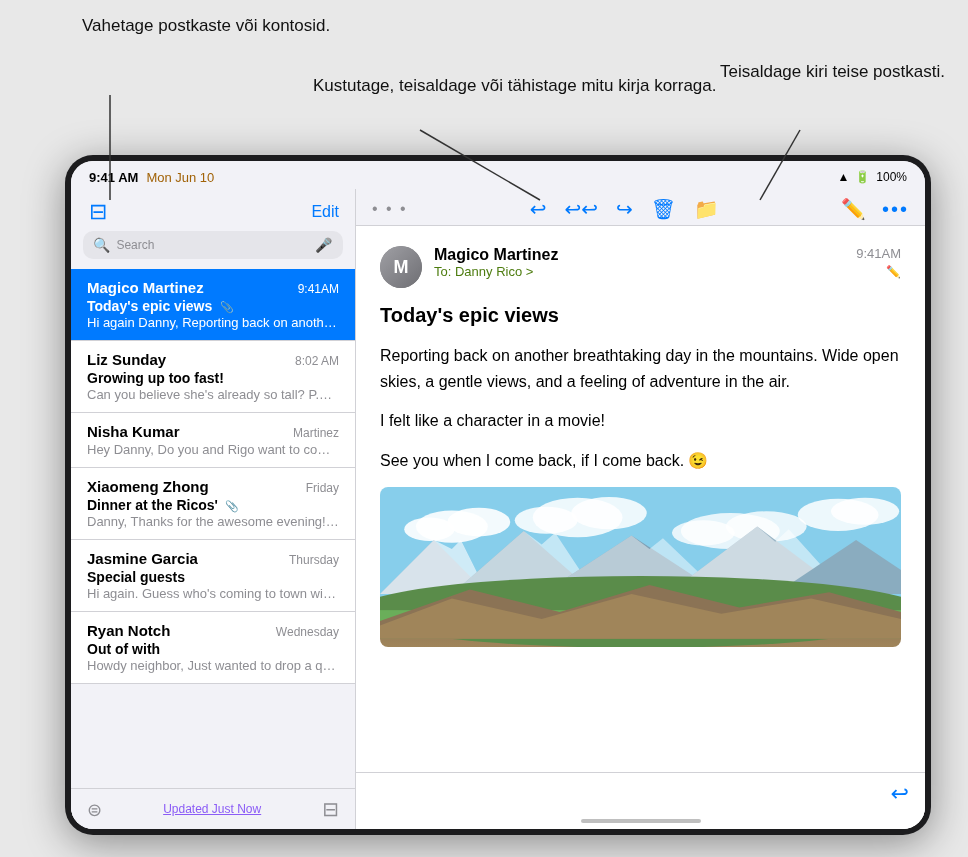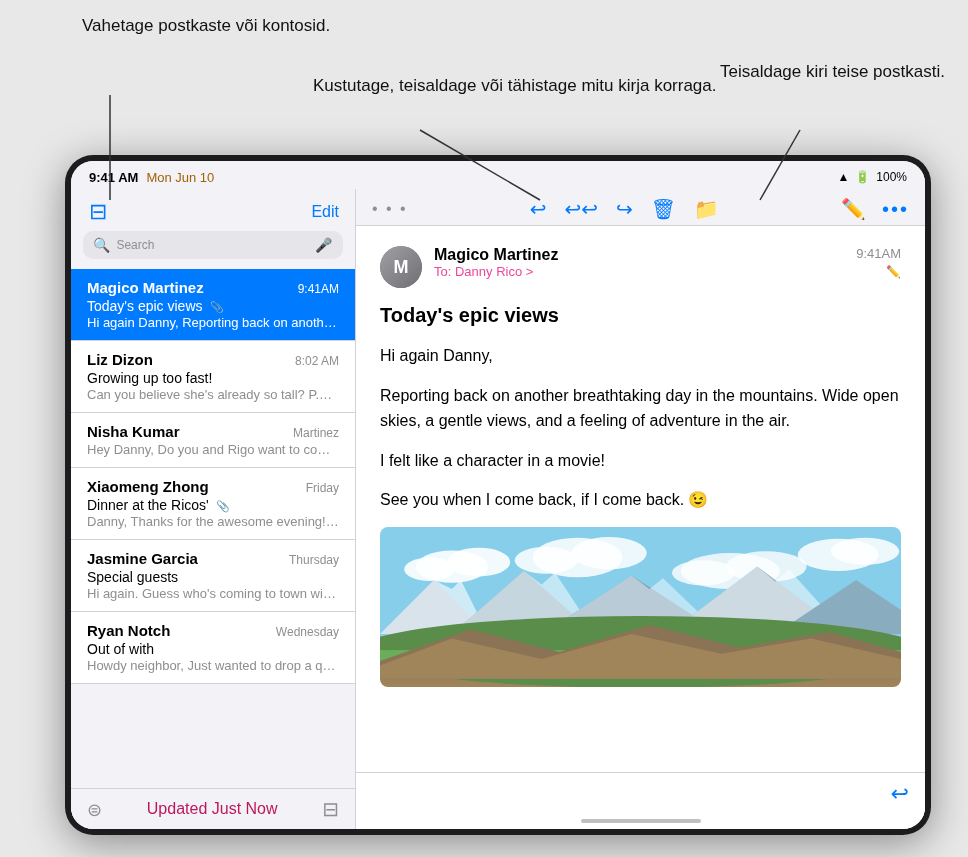--- a/index.html
+++ b/index.html
@@ -175,21 +175,21 @@
     .mail-item.selected .mail-preview,
     .mail-item.selected .mail-time {
       color: #fff;
     }
     .mail-time {
       font-size: 12px;
       color: #8e8e93;
     }
     .mail-subject {
       font-size: 14px;
-      font-weight: 400;
+      font-weight: 700;
       color: #000;
       margin-bottom: 1px;
     }
     .mail-preview {
       font-size: 13px;
       color: #8e8e93;
       white-space: nowrap;
       overflow: hidden;
       text-overflow: ellipsis;
     }
@@ -209,22 +209,23 @@
       flex-shrink: 0;
     }
     .compose-btn {
       font-size: 20px;
       color: #8e8e93;
       background: none;
       border: none;
       cursor: pointer;
     }
     .updated-text {
-      font-size: 16px;
-      color: #be185d;
+      font-size: 12px;
+      color: #8b5cf6;
+      text-decoration: underline;
     }
     .mailboxes-btn {
       font-size: 20px;
       color: #8e8e93;
       background: none;
       border: none;
       cursor: pointer;
     }
 
     
@@ -311,21 +312,21 @@
     .email-meta {
       flex: 1;
     }
     .email-from {
       font-size: 16px;
       font-weight: 600;
       color: #000;
     }
     .email-to {
       font-size: 13px;
-      color: #ec4899;
+      color: #4d7c0f;
       cursor: pointer;
     }
     .email-header-time {
       font-size: 13px;
       color: #8e8e93;
       white-space: nowrap;
     }
     .email-time-area {
       display: flex;
       flex-direction: column;
@@ -467,21 +468,21 @@
             </div>
             <div class="mail-subject">
               <span>Today's epic views</span>
               <span class="mail-attach-icon">📎</span>
             </div>
             <div class="mail-preview">Hi again Danny, Reporting back on another breathtaking day in the mountains. Wide o...</div>
           </div>
 
           <div class="mail-item">
             <div class="mail-item-header">
-              <span class="mail-sender">Liz Dizon</span>
+              <span class="mail-sender">Liz Sunday</span>
               <span class="mail-time">8:02 AM</span>
             </div>
             <div class="mail-subject">Growing up too fast!</div>
             <div class="mail-preview">Can you believe she's already so tall? P.S. Thanks for the bubbles.</div>
           </div>
 
           <div class="mail-item">
             <div class="mail-item-header">
               <span class="mail-sender">Nisha Kumar</span>
               <span class="mail-time">Martinez</span>
@@ -576,21 +577,20 @@
             </div>
             <div class="email-time-area">
               <span class="email-header-time">9:41AM</span>
               <span class="email-edit-icon">✏️</span>
             </div>
           </div>
 
           <div class="email-subject">Today's epic views</div>
 
           <div class="email-body">
-            <p>Hi again Danny,</p>
             <p>Reporting back on another breathtaking day in the mountains. Wide open skies, a gentle views, and a feeling of adventure in the air.</p>
             <p>I felt like a character in a movie!</p>
             <p>See you when I come back, if I come back. 😉</p>
           </div>
 
           <div class="email-image">
             <svg width="100%" height="160" xmlns="http://www.w3.org/2000/svg" viewBox="0 0 580 160">
 
               <rect width="580" height="160" fill="#87CEEB"></rect>
 

